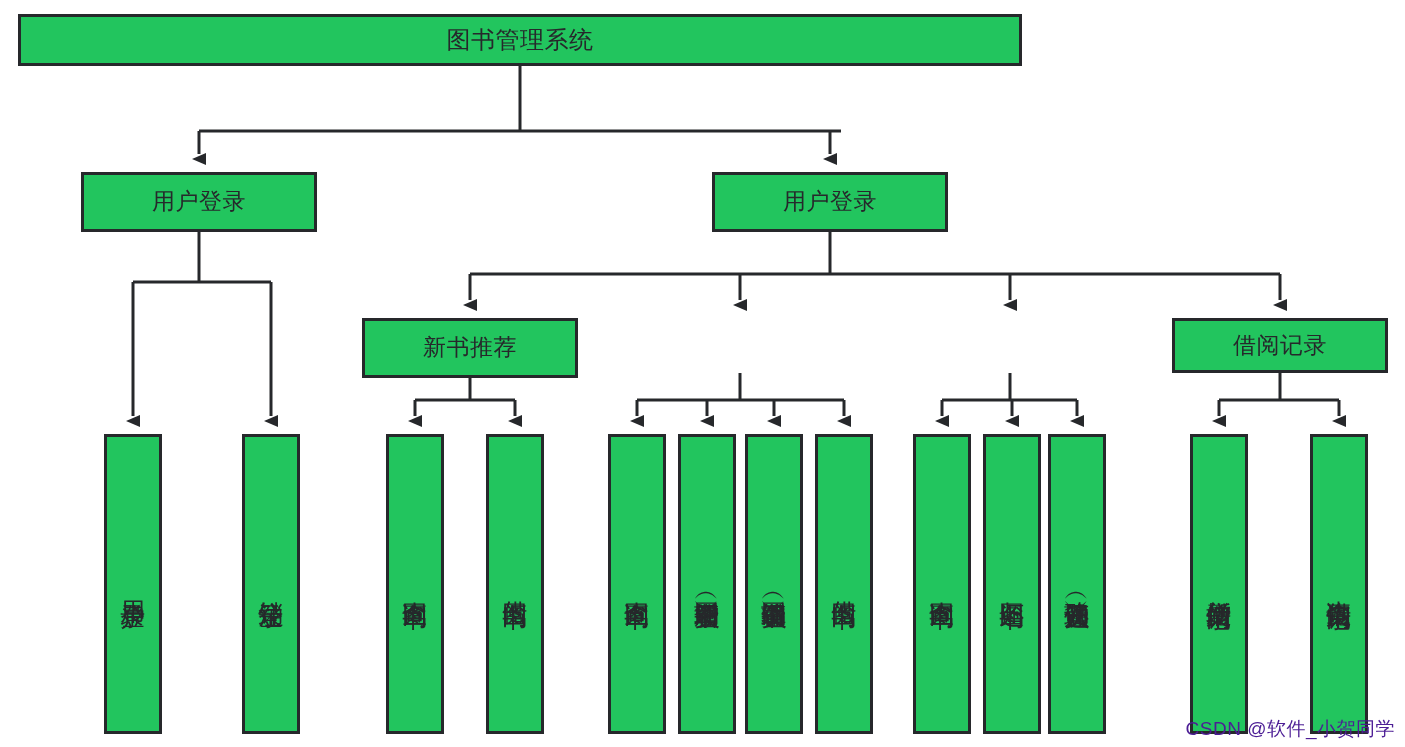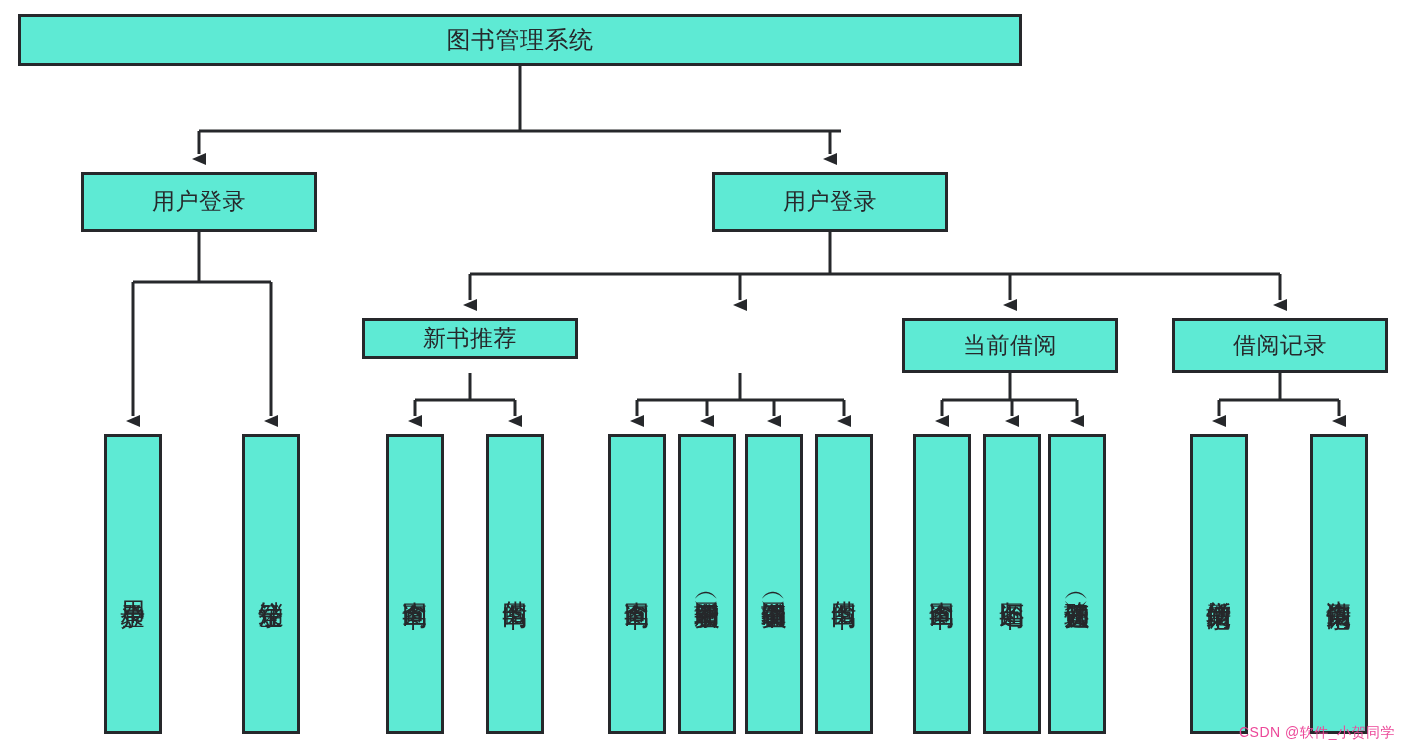--- a/index.html
+++ b/index.html
@@ -22,21 +22,21 @@
     left: 0;
     top: 0;
     width: 1405px;
     height: 747px;
     pointer-events: none;
   }
   .node {
     position: absolute;
     box-sizing: border-box;
     border: 3px solid #26282b;
-    background: #5eead4;
+    background: #22c55e;
     display: flex;
     align-items: center;
     justify-content: center;
     color: #26282b;
   }
   .node .lbl {
     display: block;
     text-align: center;
     line-height: 1.18;
     letter-spacing: 0.5px;
@@ -62,22 +62,22 @@
     white-space: nowrap;
   }
   .node.v.tall .lbl {
     max-height: 288px;
     letter-spacing: 0.5px;
   }
   .watermark {
     position: absolute;
     right: 10px;
     bottom: 5px;
-    font-size: 14px;
-    color: #ec4899;
+    font-size: 19px;
+    color: #4c1d95;
     letter-spacing: 0.5px;
     white-space: nowrap;
   }
 </style>
 </head>
 <body>
 
 <div id="canvas">
 
   <svg class="edges" viewBox="0 0 1405 747">
@@ -134,25 +134,22 @@
     <span class="lbl">图书管理系统</span>
   </div>
 
   <div class="node h" style="left:81px; top:172px; width:236px; height:60px;">
     <span class="lbl">用户登录</span>
   </div>
   <div class="node h" style="left:712px; top:172px; width:236px; height:60px;">
     <span class="lbl">用户登录</span>
   </div>
 
-  <div class="node h" style="left:362px; top:318px; width:216px; height:41px;">
+  <div class="node h" style="left:362px; top:318px; width:216px; height:60px;">
     <span class="lbl">新书推荐</span>
-  </div>
-  <div class="node h" style="left:902px; top:318px; width:216px; height:55px;">
-    <span class="lbl">当前借阅</span>
   </div>
   <div class="node h" style="left:1172px; top:318px; width:216px; height:55px;align-items:center;">
     <span class="lbl">借阅记录</span>
   </div>
 
   <div class="node v" style="left:104px; top:434px; width:58px; height:300px;">
     <span class="lbl">用户登录</span>
   </div>
   <div class="node v" style="left:242px; top:434px; width:58px; height:300px;">
     <span class="lbl">注销登录</span>

